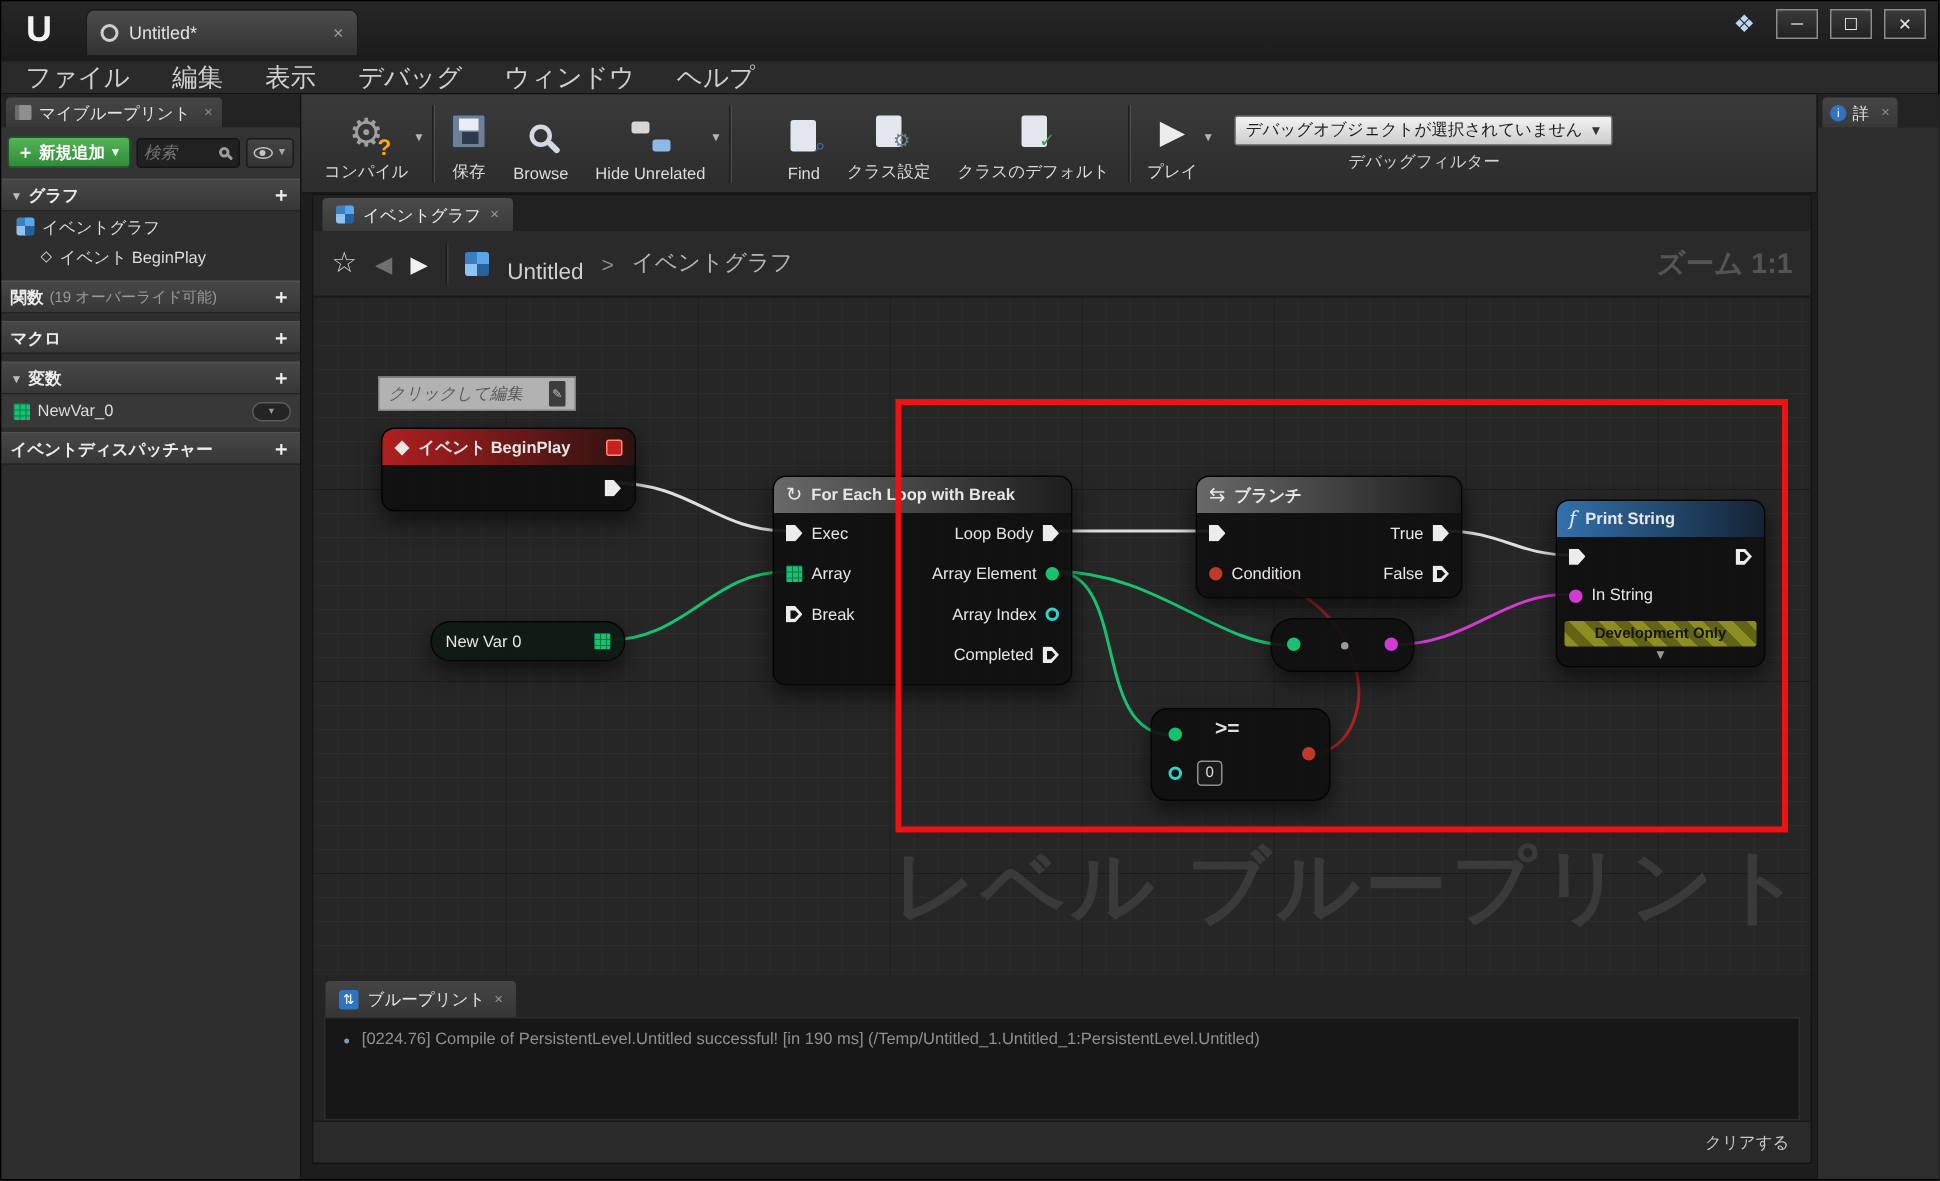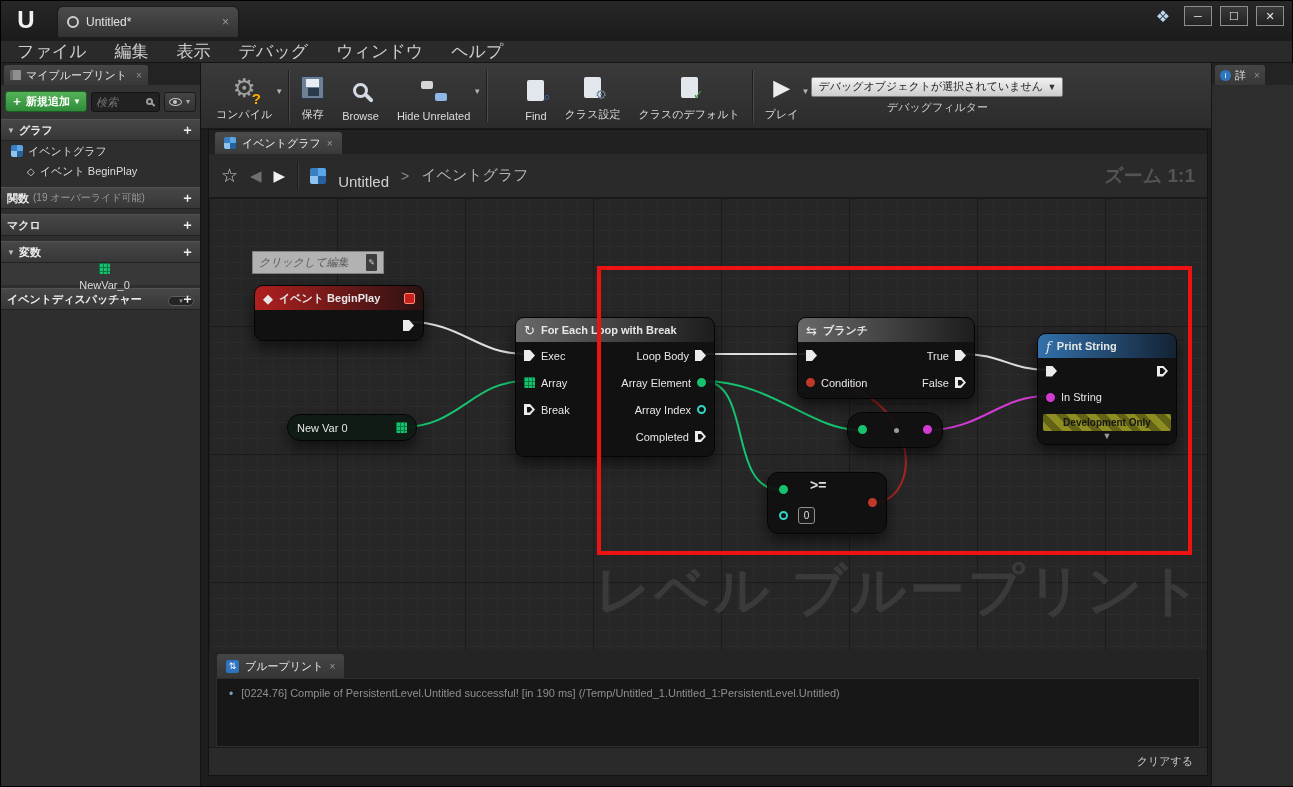--- a/index.html
+++ b/index.html
@@ -61,21 +61,21 @@
   .icon-floppy::before{content:"";position:absolute;left:4px;top:2px;right:4px;height:8px;background:#e9eef5;}
   .icon-floppy::after{content:"";position:absolute;left:6px;bottom:2px;width:11px;height:8px;background:#2c3a4e;}
   .icon-mag-lg{width:15px;height:15px;border:3px solid #d3dae6;border-radius:50%;position:relative;}
   .icon-mag-lg::after{content:"";position:absolute;width:4px;height:10px;background:#d3dae6;right:-6px;bottom:-8px;transform:rotate(-45deg);border-radius:2px;}
   .icon-nodes{width:26px;height:22px;position:relative;}
   .icon-nodes::before{content:"";position:absolute;left:0;top:1px;width:12px;height:8px;background:#d6d6d6;border-radius:2px;}
   .icon-nodes::after{content:"";position:absolute;right:0;bottom:1px;width:12px;height:8px;background:#8fb8e8;border-radius:2px;}
   .icon-doc{width:17px;height:21px;background:#e2e7ee;border-radius:2px;position:relative;}
   .icon-doc .ov{position:absolute;right:-6px;bottom:-4px;font-size:13px;}
   .icon-play{color:#ececec;font-size:22px;line-height:1;}
-  .debug-wrap{display:flex;flex-direction:column;align-items:center;gap:3px;}
+  .debug-wrap{display:flex;flex-direction:column;align-items:center;gap:3px;margin-left:12px;}
   .debug-select{width:252px;height:20px;background:linear-gradient(#f2f2f2,#cdcdcd);border:1px solid #7d7d7d;border-radius:2px;color:#1e1e1e;font-size:11px;display:flex;align-items:center;justify-content:space-between;padding:0 6px;}
   .debug-select .caret{font-size:9px;color:#333;}
   .debug-label{font-size:11px;color:#cfcfcf;}
 
   
   .right-strip{position:absolute;left:1210px;top:62px;width:83px;bottom:0;background:#2d2d2d;border-left:1px solid #161616;}
   .rs-tabrow{height:22px;background:#232323;display:flex;align-items:flex-end;padding-left:3px;}
   .rs-tab{height:20px;background:linear-gradient(#464646,#383838);border-radius:3px 3px 0 0;display:flex;align-items:center;gap:4px;padding:0 5px;font-size:11px;color:#e0e0e0;}
   .rs-circle{width:11px;height:11px;border-radius:50%;background:#2f74c0;color:#fff;font-size:8px;display:flex;align-items:center;justify-content:center;flex:none;}
 
@@ -213,21 +213,21 @@
     <div class="lp-sec">
       <span>マクロ</span>
       <span class="plus">＋</span>
     </div>
     <div style="height:5px;"></div>
     <div class="lp-sec">
       <span class="caret">▼</span>
       <span>変数</span>
       <span class="plus">＋</span>
     </div>
-    <div class="lp-item" style="padding-left:8px;height:22px;background:#383838;flex-direction:column;">
+    <div class="lp-item" style="padding-left:8px;height:22px;background:#383838;">
       <span class="icon-vargrid icon-vargrid"></span>
       <span>NewVar_0</span>
       <span class="var-pill">▾</span>
     </div>
     <div style="height:3px;"></div>
     <div class="lp-sec">
       <span>イベントディスパッチャー</span>
       <span class="plus">＋</span>
     </div>
   </div>

